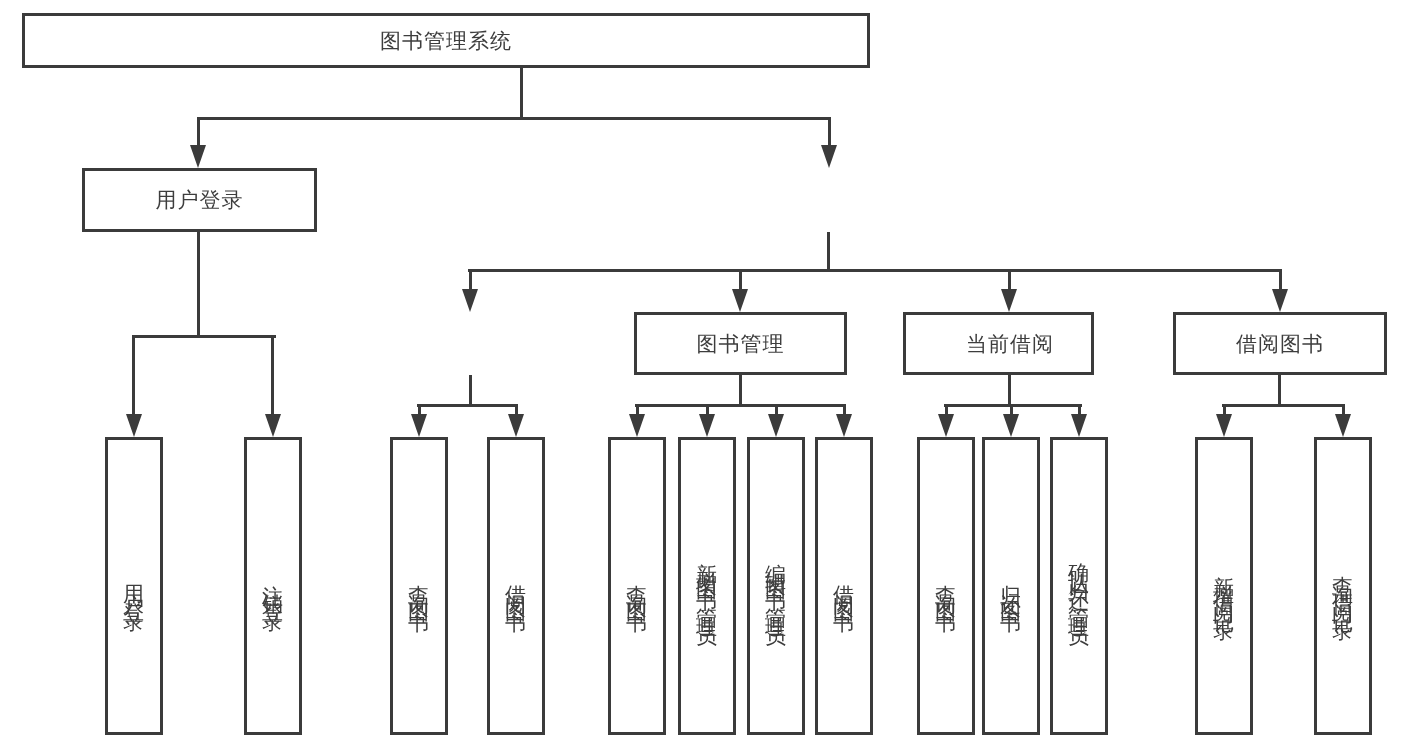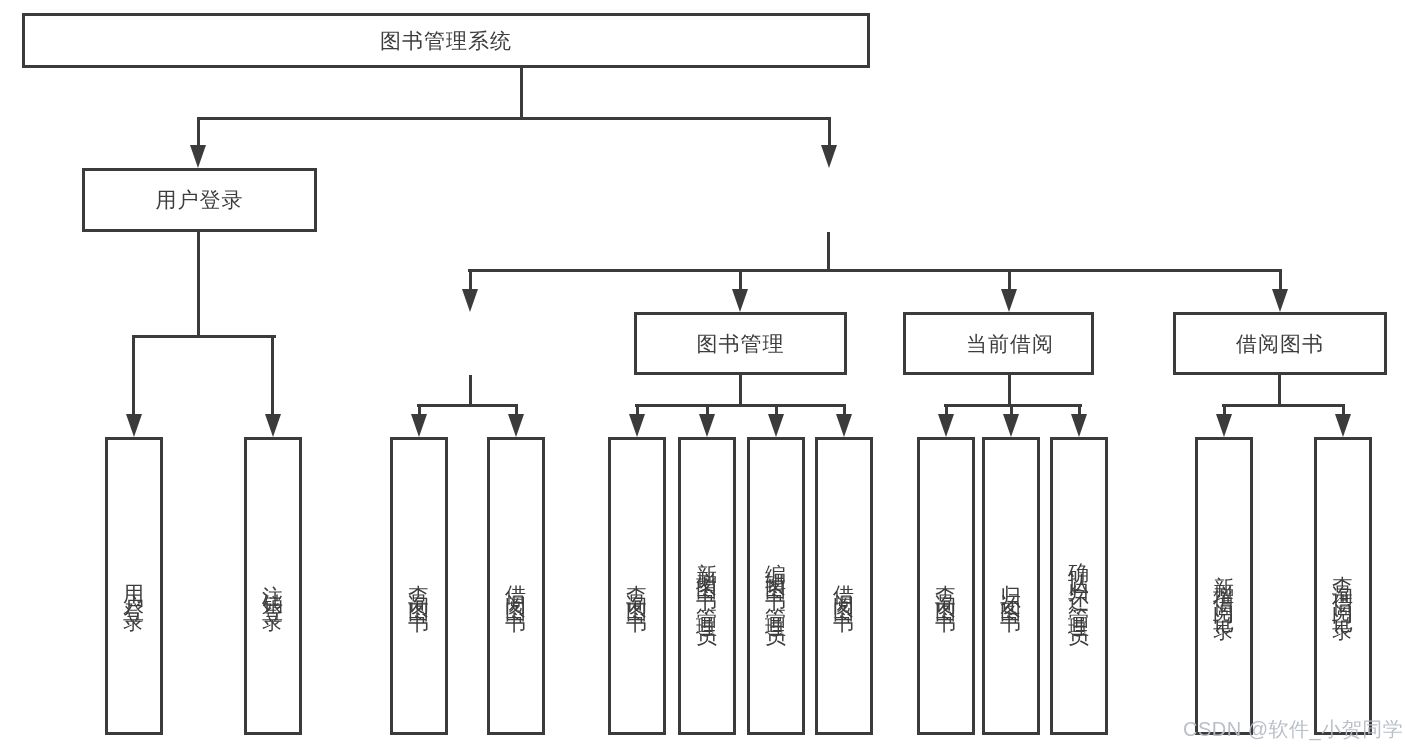--- a/index.html
+++ b/index.html
@@ -141,15 +141,14 @@
     <span>确认归还（管理员）</span>
   </div>
 
   <div class="box vbox" style="left:1195px;top:437px;width:58px;height:298px;">
     <span>新增借阅记录</span>
   </div>
   <div class="box vbox" style="left:1314px;top:437px;width:58px;height:298px;">
     <span>查询借阅记录</span>
   </div>
 
-  <div class="watermark">CSDN @软件_小贺同学</div>
 
 </div>
 
 </body></html>

